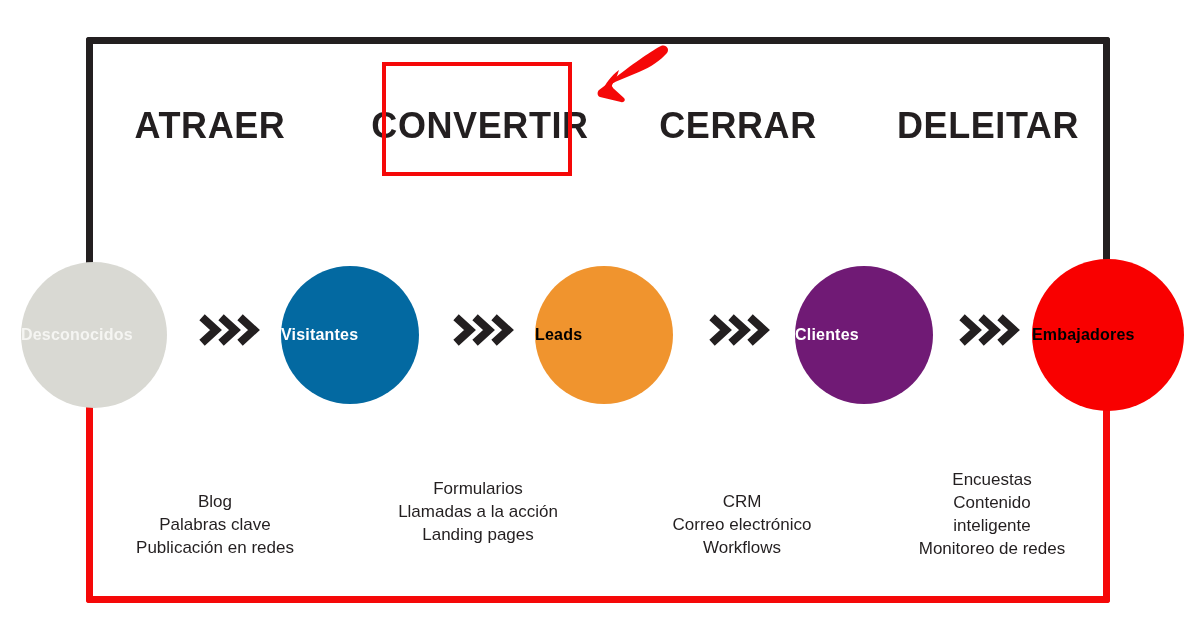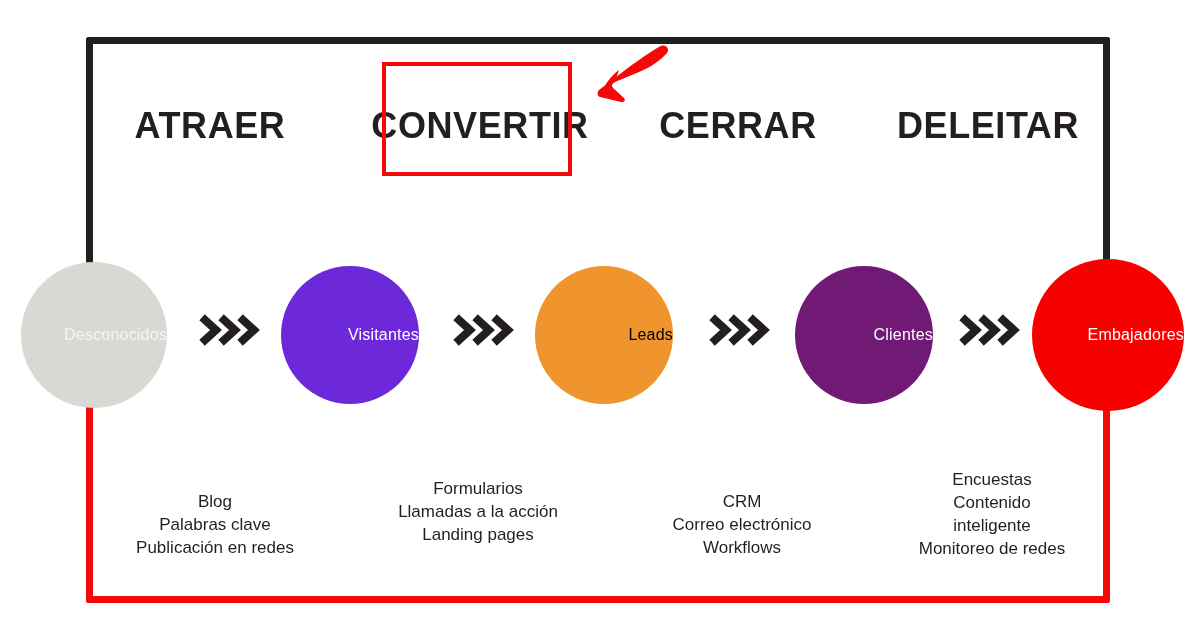--- a/index.html
+++ b/index.html
@@ -97,23 +97,23 @@
     width: 100px;
     height: 72px;
   }
 
   
   .circle {
     position: absolute;
     border-radius: 50%;
     display: flex;
     align-items: center;
-    justify-content: flex-end;
+    justify-content: flex-start;
     color: #ffffff;
-    font-weight: normal;
+    font-weight: bold;
     letter-spacing: 0.2px;
     text-align: center;
     line-height: 1.1;
   }
 
   #circle-0 {
     left: 21px;  top: 262px;
     width: 146px; height: 146px;
     background: #d9d9d3;
     font-size: 16px;
@@ -199,30 +199,30 @@
              C 49 63, 51 60, 49 58 L 38 48
              C 36 46, 37 43, 40 42
              L 64 32 C 76 27, 86 20, 92 13
              C 95 9, 91 4, 86 6 Z" fill="#f50808"></path>
     <path d="M27 52 C 30 44, 36 36, 44 30 L 40 42 C 37 43, 36 46, 38 48 Z" fill="#f50808"></path>
   </svg>
 
   <div class="circle" id="circle-0" style="background: rgb(217, 217, 211); color: rgb(245, 245, 242);">
     <span>Desconocidos</span>
   </div>
-  <div class="circle" id="circle-1" style="background: #6d28d9; color: rgb(255, 255, 255);">
+  <div class="circle" id="circle-1" style="background: #0369a1; color: rgb(255, 255, 255);">
     <span>Visitantes</span>
   </div>
   <div class="circle" id="circle-2" style="background: rgb(240, 148, 46); color: #000000;">
     <span>Leads</span>
   </div>
   <div class="circle" id="circle-3" style="background: #701a75; color: rgb(255, 255, 255);">
     <span>Clientes</span>
   </div>
-  <div class="circle" id="circle-4" style="background: rgb(249, 0, 0); color: #ffffff;">
+  <div class="circle" id="circle-4" style="background: rgb(249, 0, 0); color: #000000;">
     <span>Embajadores</span>
   </div>
 
   <div class="chevrons" id="chevrons-0">
     <svg width="62" height="34" viewBox="0 0 62 34">
       <g fill="none" stroke="#231f20" stroke-width="8" stroke-linecap="square" stroke-linejoin="miter">
         <polyline points="6,7 17,17 6,27"></polyline>
         <polyline points="25,7 36,17 25,27"></polyline>
         <polyline points="44,7 55,17 44,27"></polyline>
       </g>

